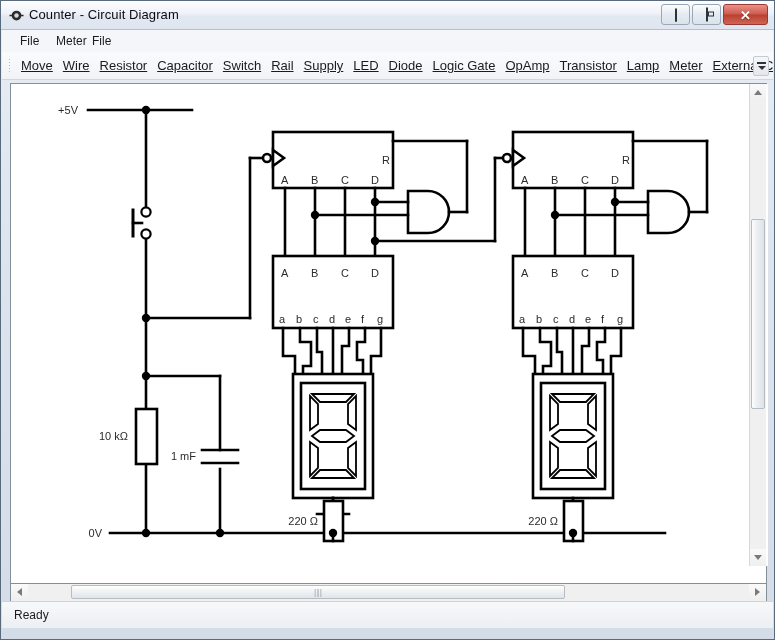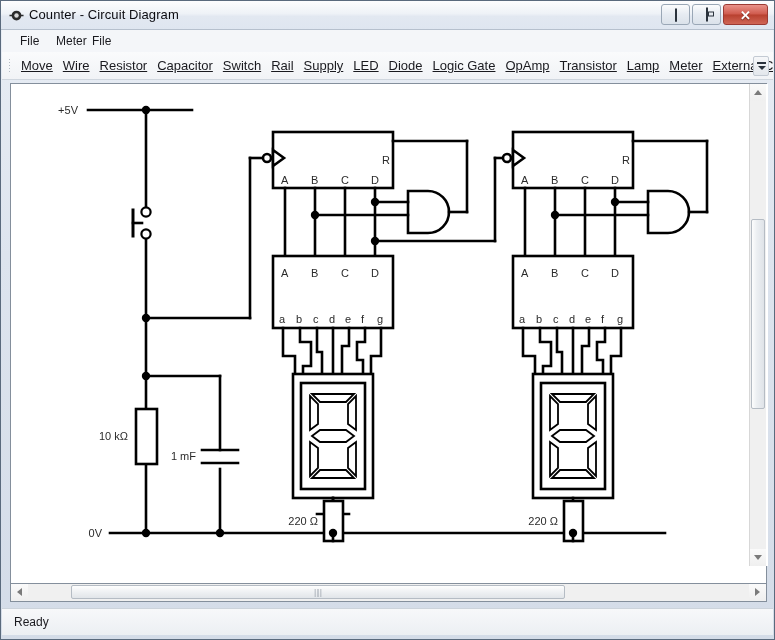--- a/index.html
+++ b/index.html
@@ -84,21 +84,21 @@
   .hsb .arrow.right{right:0;}
   .hsb .arrow .tri{position:absolute;left:6px;top:4px;}
   .hsb .thumb{position:absolute;left:60px;top:1px;width:494px;height:14px;
     background:linear-gradient(#fefefe,#f0f2f4 45%,#e1e5e9);
     border:1px solid #b5bcc4;border-radius:2px;box-sizing:border-box;}
   .hsb .thumb .gr{position:absolute;left:50%;top:3px;transform:translateX(-50%);
     width:7px;height:8px;
     background-image:linear-gradient(90deg,#9aa2ab 1px,transparent 1px);
     background-size:3px 8px;}
   
-  .statusbar{position:absolute;left:1px;bottom:4px;width:771px;height:27px;
+  .statusbar{position:absolute;left:1px;bottom:11px;width:771px;height:27px;
     background:linear-gradient(#f7f8fa,#eceff3);border-top:1px solid #ccd3db;
     box-sizing:border-box;}
   .status-left{position:absolute;left:12px;top:6px;font-size:12px;color:#1a1a1f;}
   .status-right{position:absolute;right:12px;top:5px;font-size:13px;color:#111;}
   text{font-family:"Liberation Sans",sans-serif;}
 </style>
 </head>
 <body>
 
 <div class="window">

